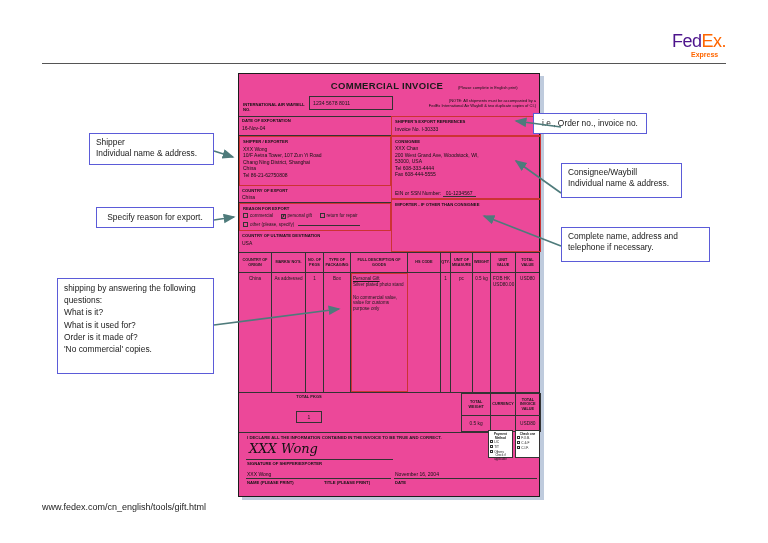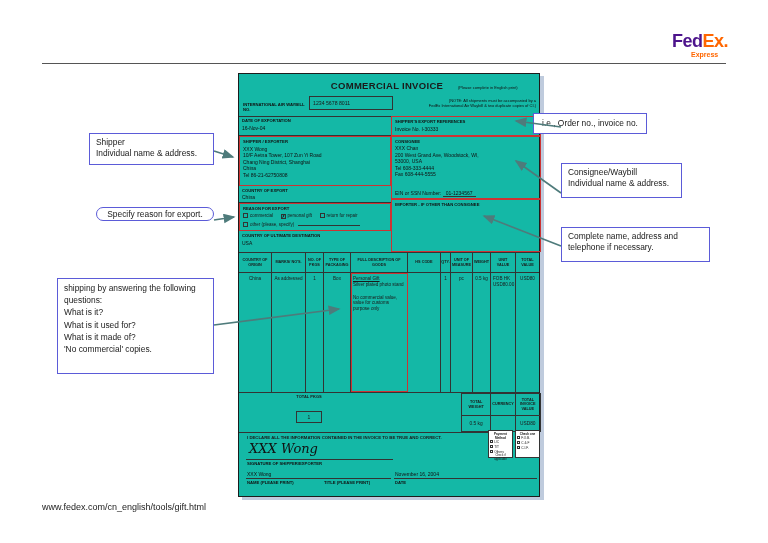--- a/index.html
+++ b/index.html
@@ -3,28 +3,28 @@
 <meta charset="utf-8">
 <style>
   * { margin:0; padding:0; box-sizing:border-box; }
   html,body { background:#ffffff; }
   .page { position:relative; width:768px; height:543px; background:#fff; overflow:hidden;
           font-family:"Liberation Sans", sans-serif; color:#1a1a1a; }
   .abs { position:absolute; }
 
   
   .page-title { left:42px; top:37px; font-size:17px; font-weight:bold; font-style:italic; color:#2121cd; }
-  .logo { left:672px; top:31px; font-weight:bold; font-size:18px; letter-spacing:-0.5px; }
+  .logo { left:672px; top:31px; font-weight:normal; font-size:18px; letter-spacing:-0.5px; }
   .logo .fed { color:#4d148c; } .logo .ex { color:#ff6600; }
   .logo-express { left:691px; top:51px; font-size:7px; font-weight:bold; color:#ff6600; }
   .header-rule { left:42px; top:63px; width:684px; height:1px; background:#555; }
   .footer-url { left:42px; top:502px; font-size:9px; color:#222; }
 
   
-  .sheet { left:238px; top:73px; width:302px; height:424px; background:#14b8a6;
+  .sheet { left:238px; top:73px; width:302px; height:424px; background:#ec4899;
            border:1.4px solid #1c1c1c; box-shadow:4px 3px 0 #bfcbdd; }
   .sheet .abs { position:absolute; }
   .flabel { font-size:4.2px; font-weight:bold; line-height:5px; color:#111; }
   .fval { font-size:5px; line-height:6.5px; color:#111; }
   .tiny { font-size:4px; line-height:5px; color:#111; }
   .redbox { border:1.2px solid #cc3333; }
   .hline { height:0; border-top:0.9px solid #333; }
   .vline { width:0; border-left:0.9px solid #333; }
 
   .cb { display:inline-block; width:5px; height:5px; border:0.7px solid #333; font-size:4.6px;
@@ -231,29 +231,29 @@
     <div class="abs hline" style="left:155px;top:404px;width:143px;"></div>
     <div class="abs flabel" style="left:8px;top:406px;">NAME (PLEASE PRINT)</div>
     <div class="abs flabel" style="left:85px;top:406px;">TITLE (PLEASE PRINT)</div>
     <div class="abs flabel" style="left:156px;top:406px;">DATE</div>
   </div>
 
   <div class="callout" style="left:89px;top:133px;width:125px;height:32px;">
     <div>Shipper</div>
     <div>Individual name &amp; address.</div>
   </div>
-  <div class="callout c-center" style="left:96px;top:207px;width:118px;height:14px;border-radius:7px;">
+  <div class="callout c-center" style="left:96px;top:207px;width:118px;height:21px;">
     <div>Specify reason for export.</div>
   </div>
   <div class="callout" style="left:57px;top:278px;width:157px;height:96px;line-height:12.2px;">
     <div>shipping by answering the following</div>
     <div>questions:</div>
     <div>What is it?</div>
     <div>What is it used for?</div>
-    <div>What is it made of?</div>
+    <div>Order is it made of?</div>
     <div>'No commercial' copies.</div>
   </div>
   <div class="callout c-center" style="left:533px;top:113px;width:114px;height:21px;">
     <div>i.e., Order no., invoice no.</div>
   </div>
   <div class="callout" style="left:561px;top:163px;width:121px;height:35px;">
     <div>Consignee/Waybill</div>
     <div>Individual name &amp; address.</div>
   </div>
   <div class="callout" style="left:561px;top:227px;width:149px;height:35px;">

